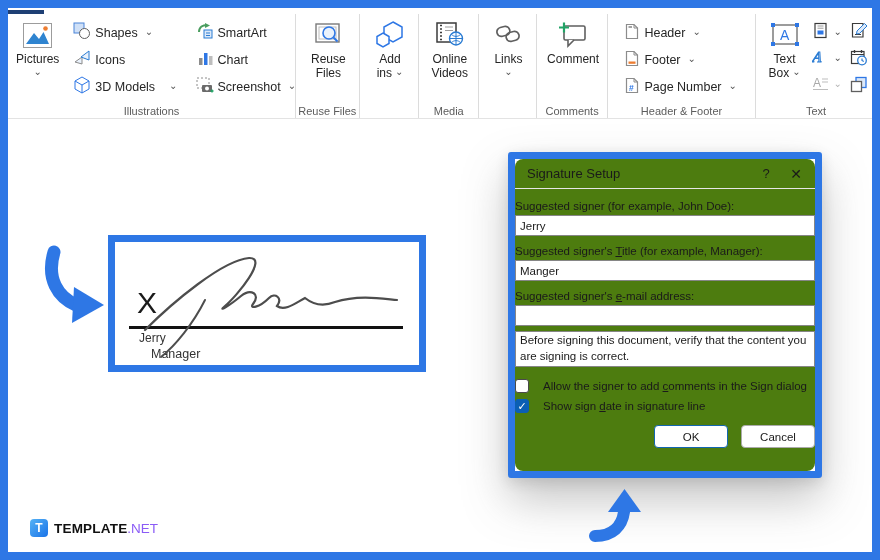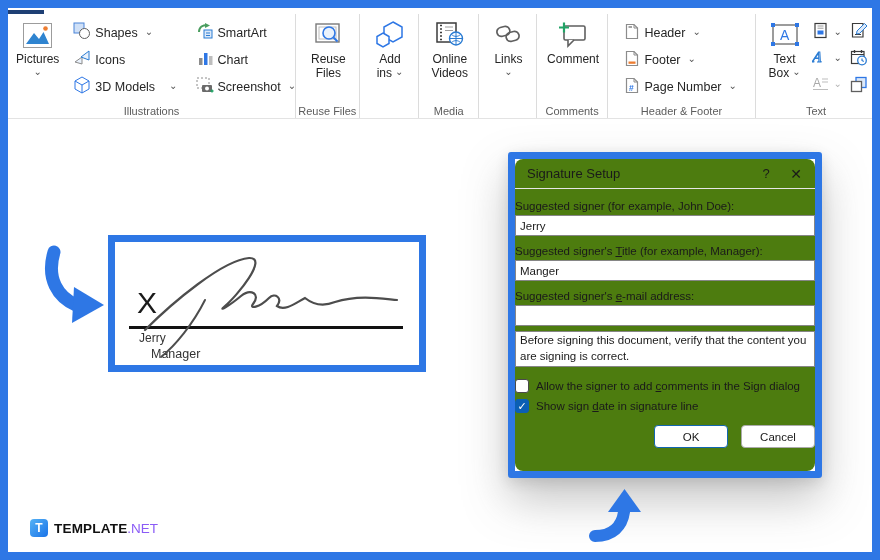--- a/index.html
+++ b/index.html
@@ -44,21 +44,21 @@
   .dlg{width:100%;height:100%;background:#4d7c0f;border-radius:8px;display:flex;flex-direction:column;overflow:hidden;}
   .dlg-titlebar{display:flex;align-items:center;height:30px;padding:0 4px 0 12px;border-bottom:1px solid #e6e6e6;flex:0 0 auto;}
   .dlg-title{flex:1;font-size:13px;color:#1a1a1a;}
   .dlg-sys{width:30px;text-align:center;font-size:13px;color:#1a1a1a;cursor:default;}
   .dlg-sys.close{font-size:14px;}
   .dlg-body{padding:7px 0 9px;flex:1;display:flex;flex-direction:column;}
   .dlg-label{font-size:11.5px;color:#1a1a1a;margin:4px 0 3px;}
   .ak{text-decoration:underline;}
   .dlg-input{width:100%;height:21px;border:1px solid #868686;background:#fff;font-family:"Liberation Sans",sans-serif;font-size:11.5px;padding:1px 4px;margin-bottom:5px;border-radius:0;outline:none;color:#1a1a1a;}
   .dlg-textarea{width:100%;height:36px;border:1px solid #868686;background:#fff;font-family:"Liberation Sans",sans-serif;font-size:11.5px;line-height:1.35;padding:1px 4px;resize:none;overflow:hidden;margin-bottom:6px;outline:none;color:#1a1a1a;}
-  .cb-row{display:flex;align-items:center;gap:7px;font-size:11.5px;color:#1a1a1a;margin-top:6px;}
+  .cb-row{display:flex;align-items:center;gap:14px;font-size:11.5px;color:#1a1a1a;margin-top:6px;}
   .cb{width:14px;height:14px;border:1px solid #4a4a4a;border-radius:3px;background:#fff;flex:0 0 auto;display:flex;align-items:center;justify-content:center;}
   .cb.checked{background:#0b5fb4;border-color:#0b5fb4;color:#fff;font-size:11px;line-height:1;}
   .dlg-buttons{display:flex;justify-content:flex-end;gap:13px;margin-top:12px;}
   .dlg-btn{width:74px;height:23px;background:#fff;border-radius:4px;font-family:"Liberation Sans",sans-serif;font-size:11.5px;color:#1a1a1a;display:flex;align-items:center;justify-content:center;cursor:default;}
   .dlg-btn.ok{border:1.5px solid #1266b1;}
   .dlg-btn.cancel{border:1px solid #ababab;}
 
   
   .brand{position:absolute;left:22px;top:399px;display:flex;align-items:center;gap:6px;}
   .brand-logo{width:18px;height:18px;border-radius:4px;background:linear-gradient(135deg,#55b2f5,#1a73e8);color:#fff;font-size:12px;font-weight:800;display:flex;align-items:center;justify-content:center;}

